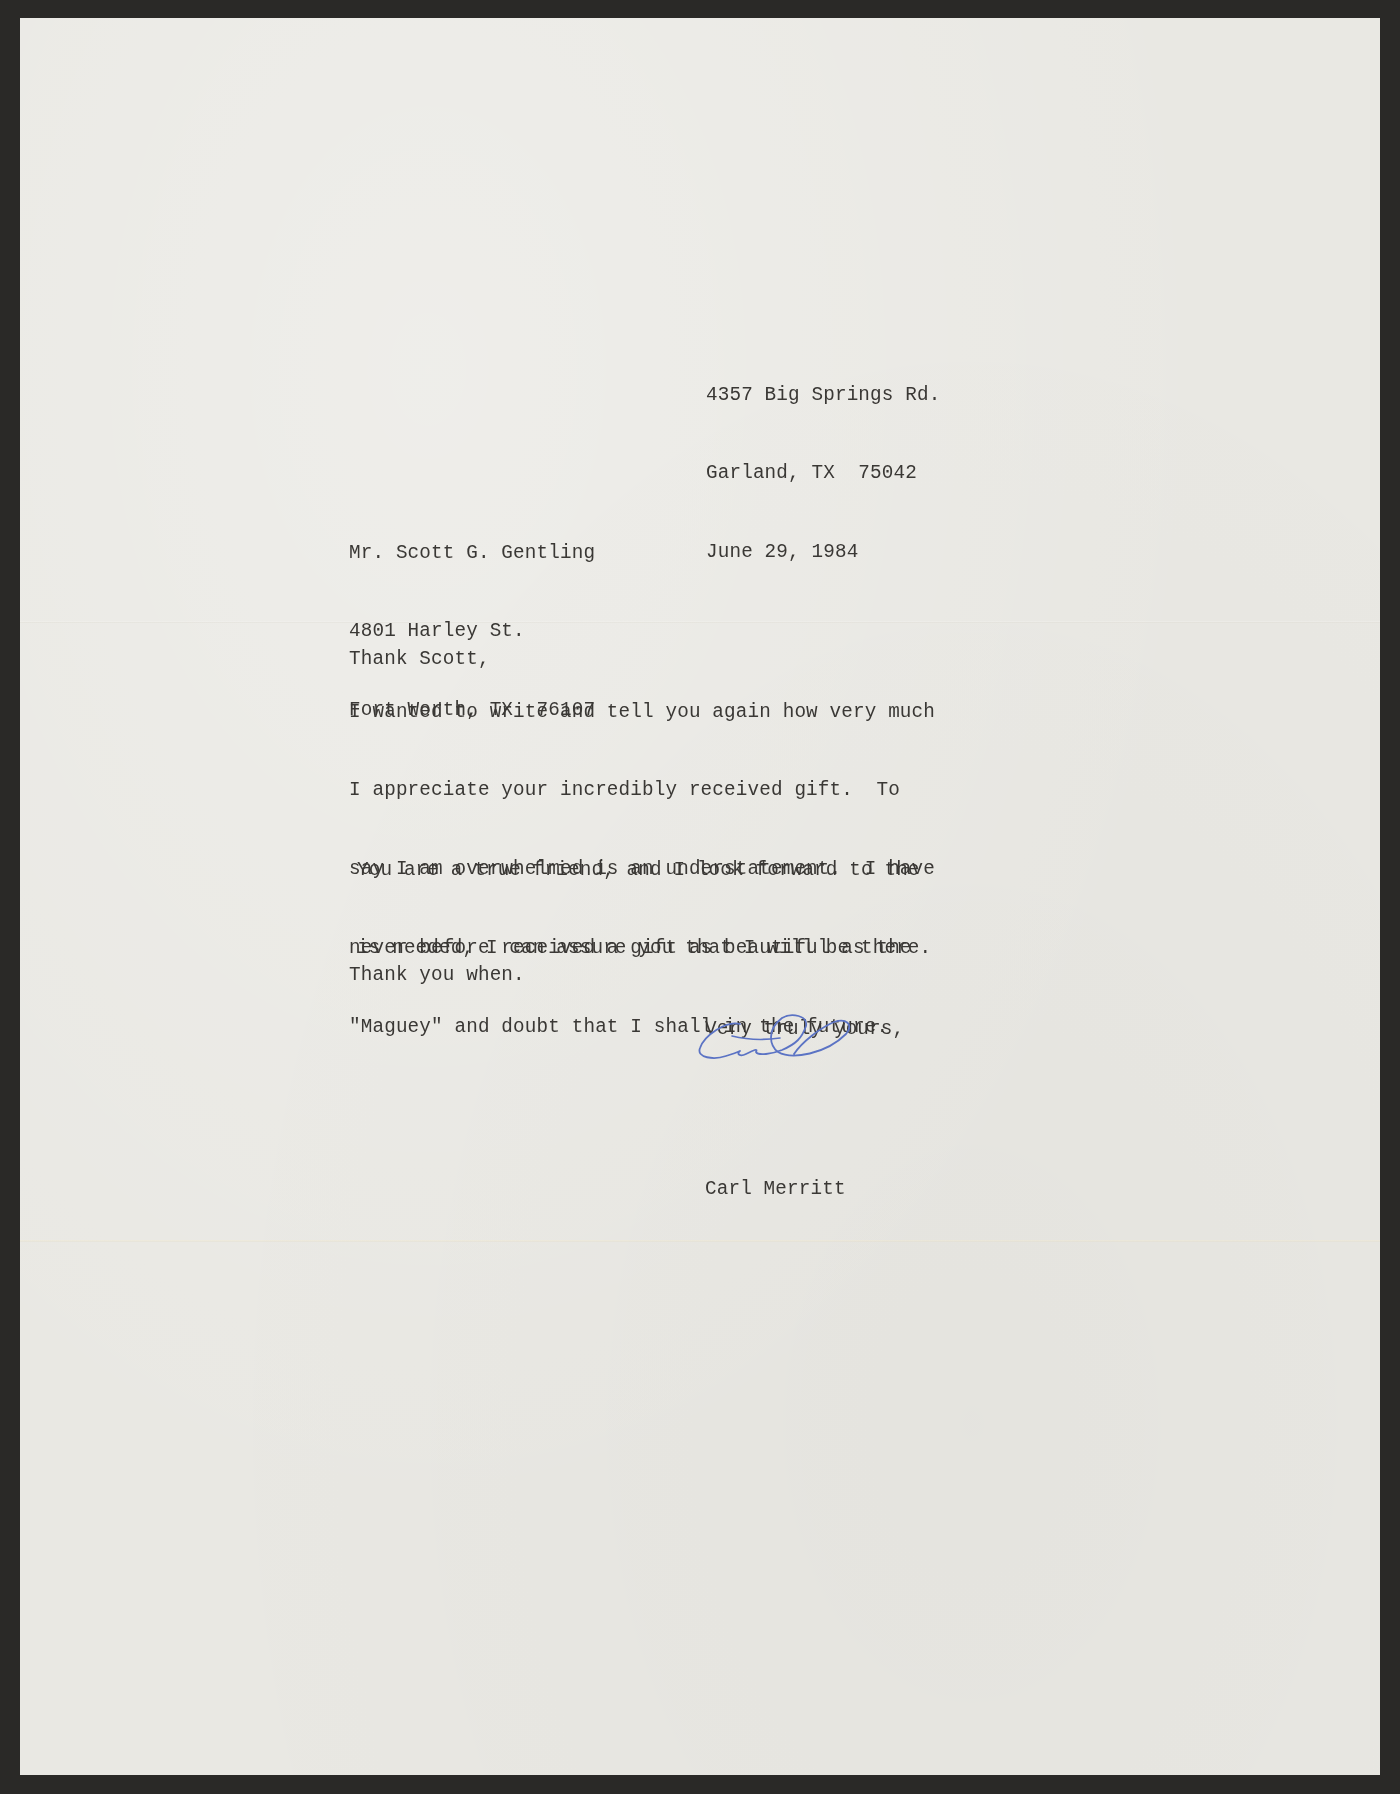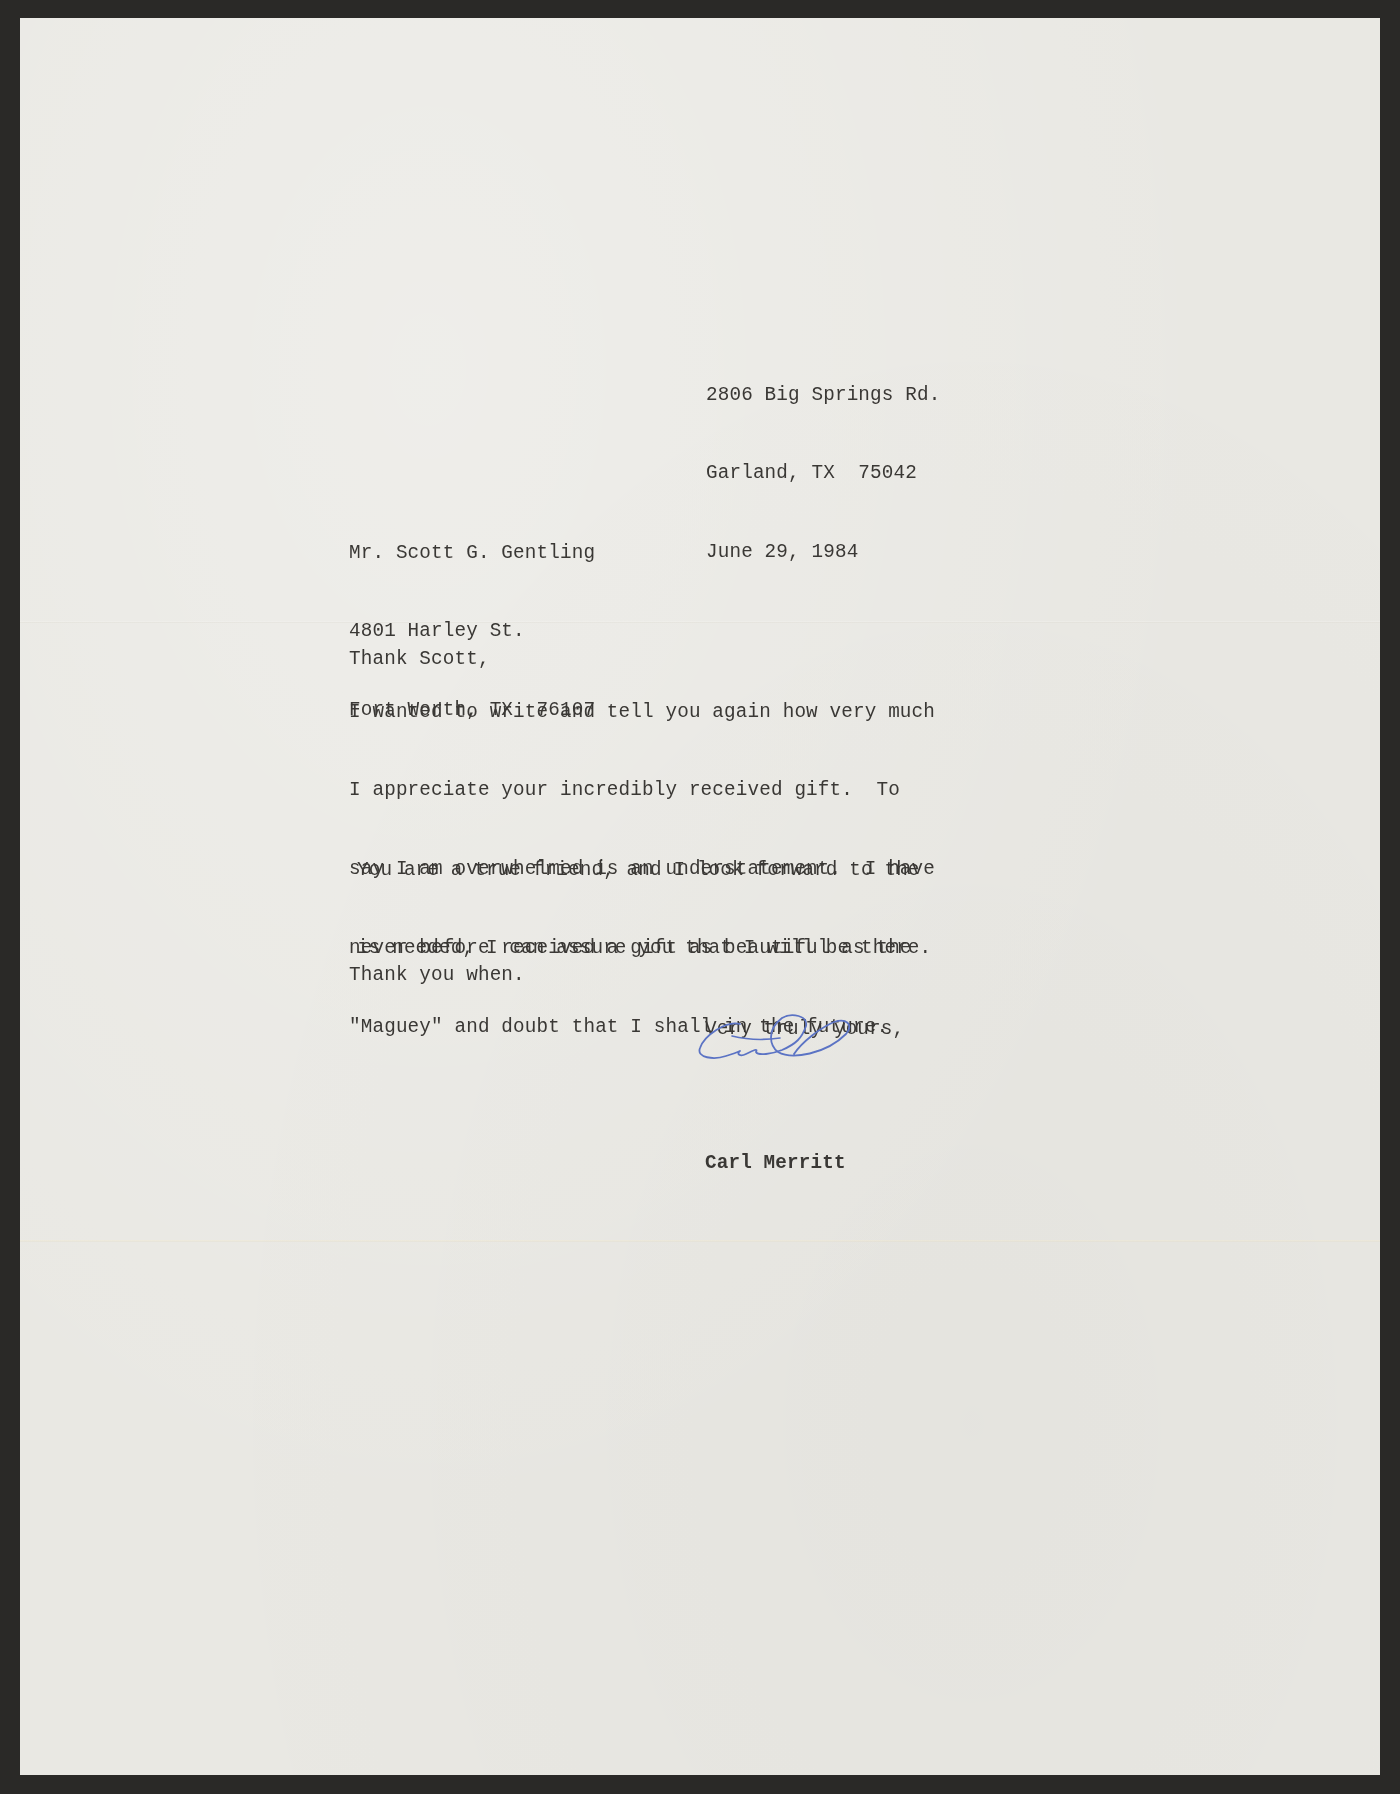--- a/index.html
+++ b/index.html
@@ -45,39 +45,39 @@
     }
     .line { display: block; height: 26.3px; }
 
     .return-address { left: 686px; top: 311px; }
     .recipient { left: 329px; top: 469px; }
     .salutation { left: 329px; top: 575px; }
     .body-p1 { left: 329px; top: 628px; }
     .body-p2 { left: 329px; top: 786px; margin-left: 8px; }
     .closing-line { left: 329px; top: 891px; }
     .valediction { left: 685px; top: 945px; }
-    .signer-name { left: 685px; top: 1079px; font-weight: bold; }
+    .signer-name { left: 685px; top: 1105px; }
 
     .signature {
       position: absolute;
       left: 676px;
       top: 978px;
       width: 160px;
       height: 70px;
     }
   </style>
 </head>
 <body>
 
 <div class="page">
   <div class="fold f1"></div>
   <div class="fold f2"></div>
 
   <div class="typed return-address">
-    <span class="line">2806 Big Springs Rd.</span>
+    <span class="line">4357 Big Springs Rd.</span>
     <span class="line">Garland, TX  75042</span>
     <span class="line">June 29, 1984</span>
   </div>
 
   <div class="typed recipient">
     <span class="line">Mr. Scott G. Gentling</span>
     <span class="line">4801 Harley St.</span>
     <span class="line">Fort Worth, TX  76107</span>
   </div>
 

